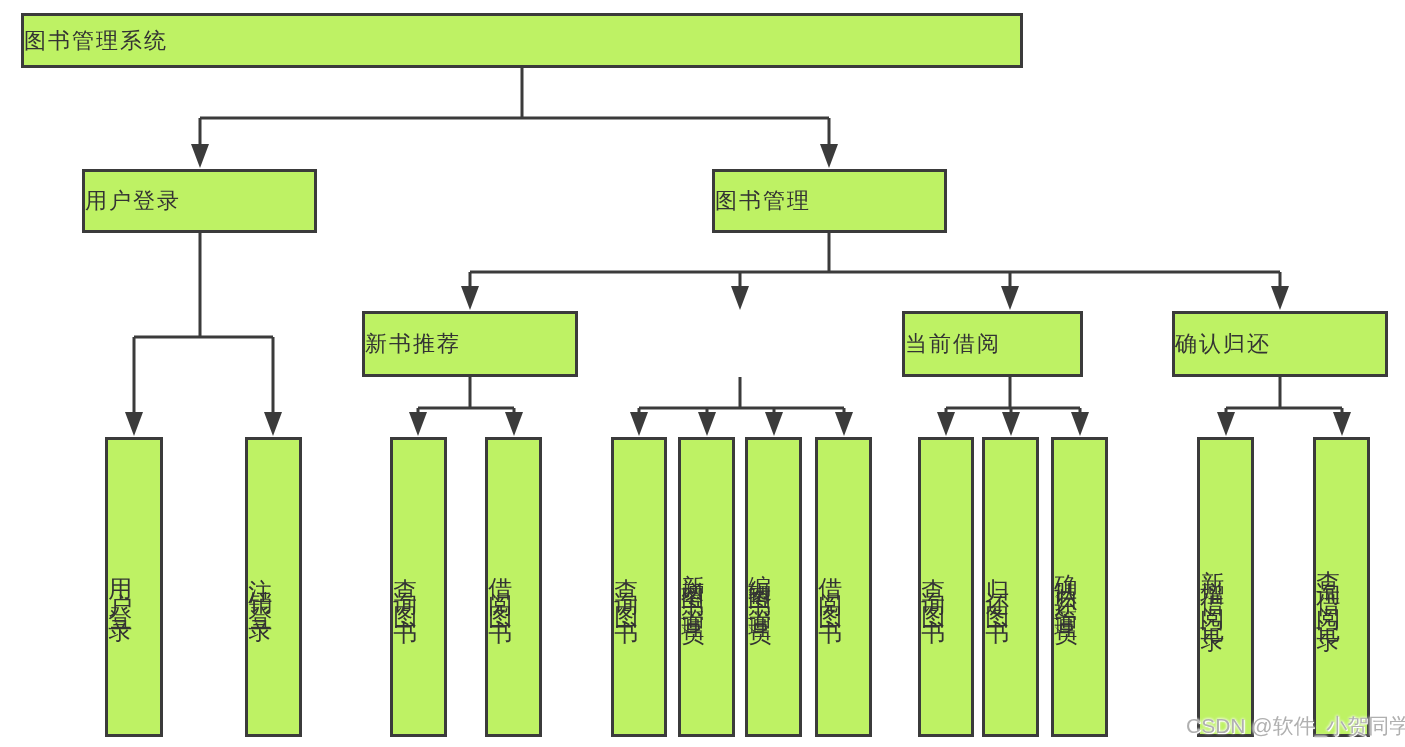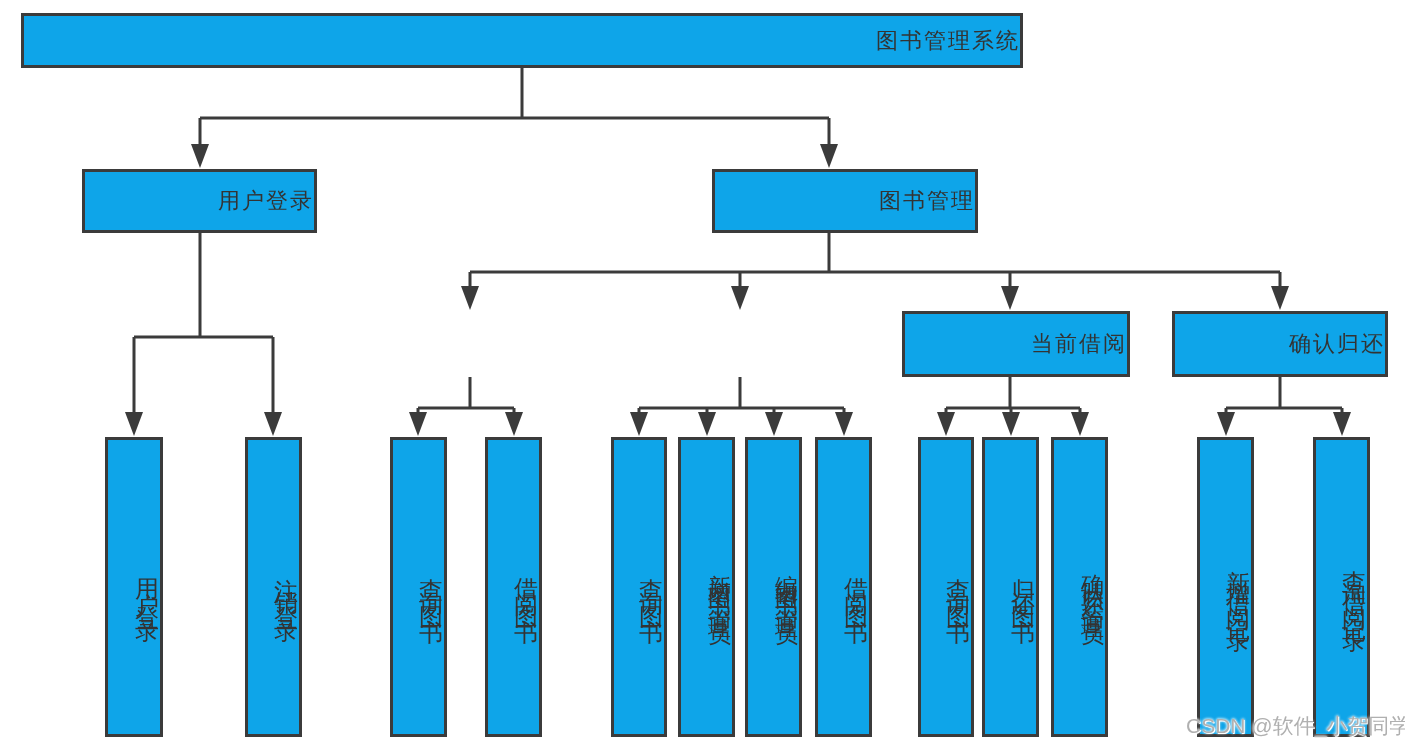--- a/index.html
+++ b/index.html
@@ -6,22 +6,22 @@
   .stage{
     position:relative;width:1405px;height:747px;overflow:hidden;
     background:var(--background,#ffffff);
     font-family:"Liberation Sans","DejaVu Sans",sans-serif;
   }
   .connectors{position:absolute;left:0;top:0;z-index:1;}
   .connector{stroke:var(--line,#3b3b3b);stroke-width:3;fill:none;}
   .arrowhead{fill:var(--line,#3b3b3b);stroke:none;}
   .node{
     position:absolute;box-sizing:border-box;z-index:2;
-    background:#0ea5e9;border:3px solid var(--line,#3b3b3b);
-    display:flex;align-items:center;justify-content:flex-end;
+    background:#bef264;border:3px solid var(--line,#3b3b3b);
+    display:flex;align-items:center;justify-content:flex-start;
     color:var(--text,#333333);
   }
   .hlabel{font-size:22px;letter-spacing:2px;white-space:nowrap;}
   .vtext{
     writing-mode:vertical-rl;text-orientation:mixed;
     font-size:24px;letter-spacing:14px;line-height:1.05;
   }
   .vtext.medium{letter-spacing:12px;}
   .vtext.long{font-size:23px;letter-spacing:7px;}
   .watermark{
@@ -79,25 +79,28 @@
     </g>
   </svg>
 
   <div class="node" style="left:21px;top:13px;width:1002px;height:55px">
     <span class="hlabel">图书管理系统</span>
   </div>
 
   <div class="node" style="left:82px;top:169px;width:235px;height:64px">
     <span class="hlabel">用户登录</span>
   </div>
-  <div class="node" style="left:712px;top:169px;width:266px;height:64px">
+  <div class="node" style="left:712px;top:169px;width:235px;height:64px">
     <span class="hlabel">图书管理</span>
   </div>
 
-  <div class="node" style="left:902px;top:311px;width:228px;height:66px">
+  <div class="node" style="left:362px;top:311px;width:216px;height:66px">
+    <span class="hlabel">新书推荐</span>
+  </div>
+  <div class="node" style="left:902px;top:311px;width:181px;height:66px">
     <span class="hlabel">当前借阅</span>
   </div>
   <div class="node" style="left:1172px;top:311px;width:216px;height:66px">
     <span class="hlabel">确认归还</span>
   </div>
 
   <div class="node leaf" style="left:105px;top:437px;width:58px;height:300px">
     <span class="vtext">用户登录</span>
   </div>
   <div class="node leaf" style="left:245px;top:437px;width:57px;height:300px">

